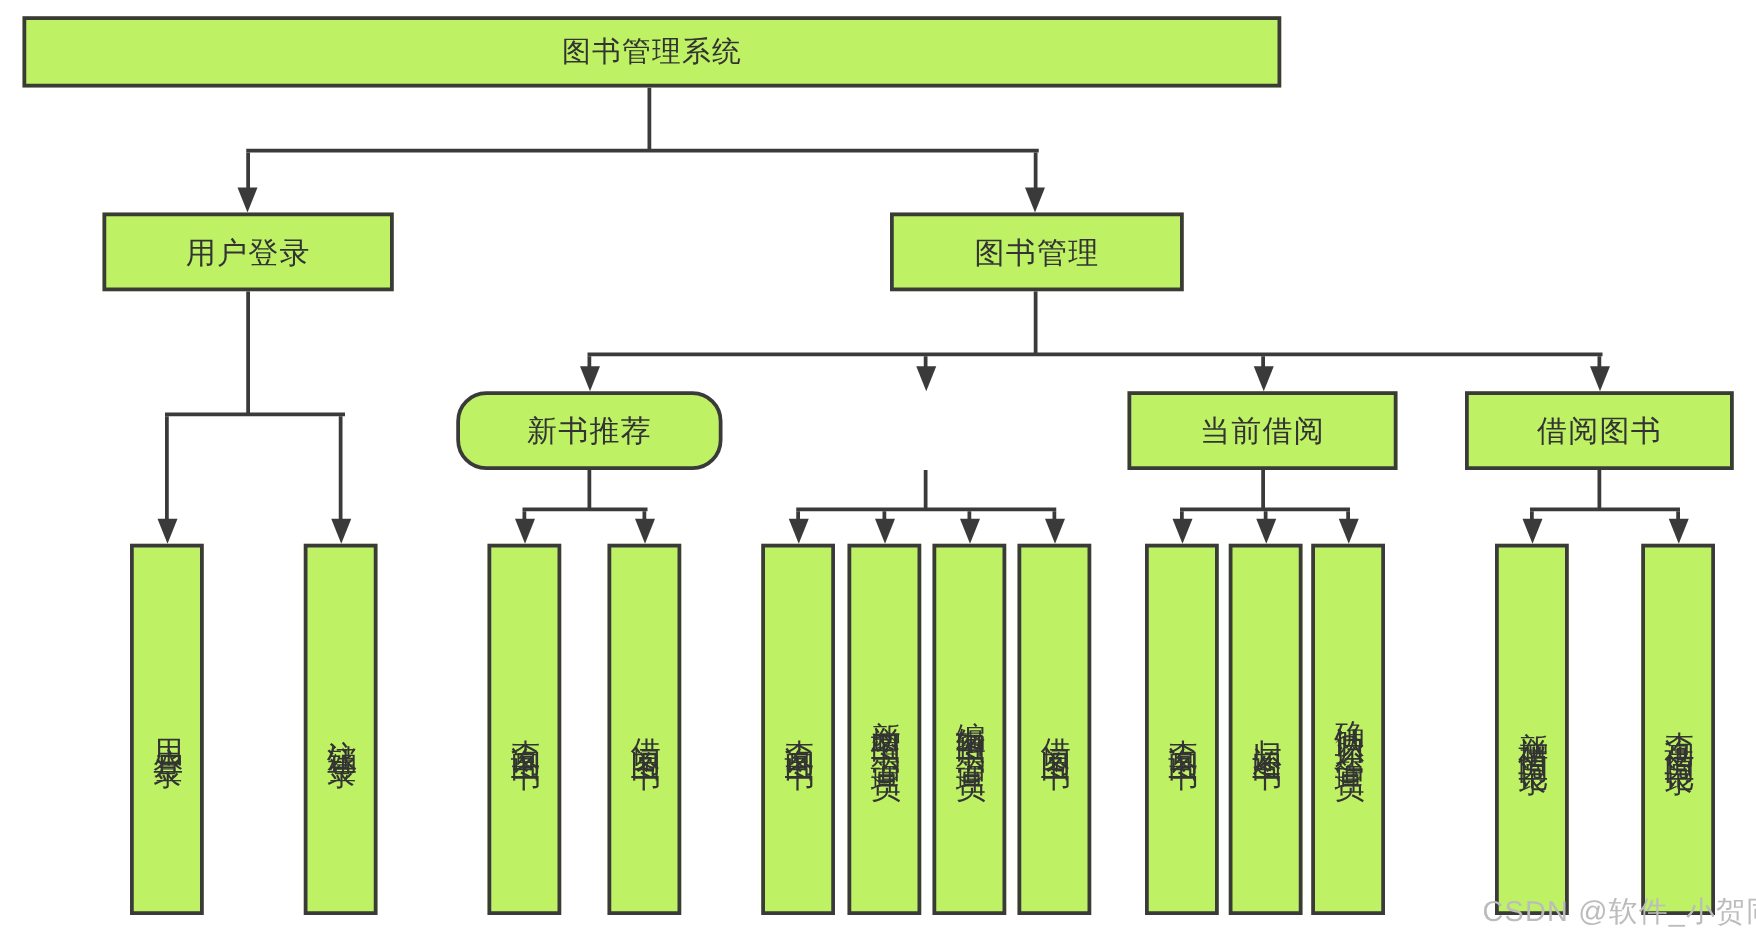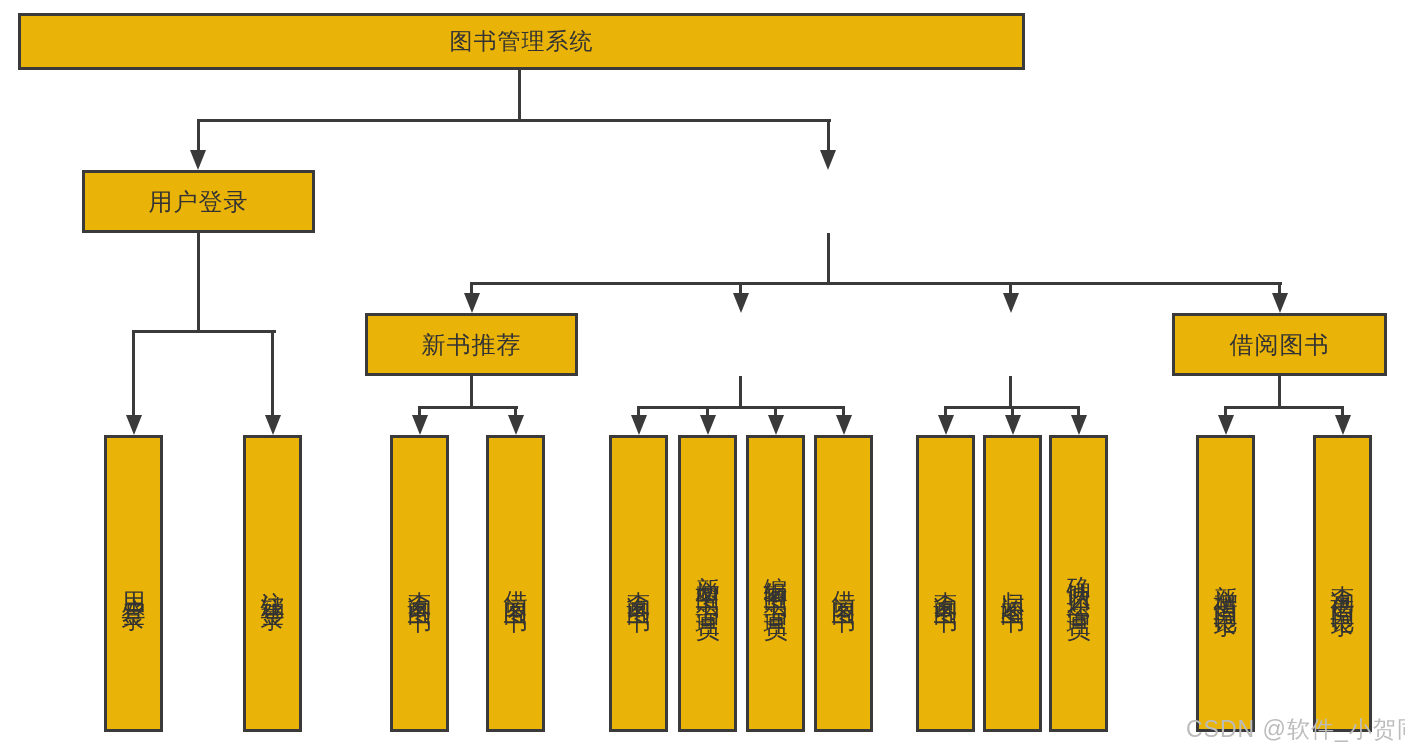--- a/index.html
+++ b/index.html
@@ -13,21 +13,21 @@
   body{font-family:"Liberation Sans", sans-serif;}
   #stage{
     position:relative;
     width:1405px;height:747px;
     background:var(--bg);
     overflow:hidden;
   }
   .box{
     position:absolute;
     border:3px solid var(--line);
-    background:#eab308;
+    background:#bef264;
     display:flex;align-items:center;justify-content:center;
     color:var(--text);
     z-index:1;
   }
   .hbox{font-size:24px;letter-spacing:1px;}
   .root{font-size:23px;}
   .vbox{
     writing-mode:vertical-rl;
     text-orientation:mixed;
     font-size:24px;
@@ -54,24 +54,26 @@
 </style>
 </head>
 <body>
 
 <div id="stage">
 
   <div class="box hbox root" style="left:18px;top:13px;width:1007px;height:57px;">图书管理系统</div>
 
   <div class="box hbox" style="left:82px;top:170px;width:233px;height:63px;">用户登录</div>
 
+  <div class="box hbox" style="left:712px;top:170px;width:235px;height:63px;">图书管理</div>
 
-  <div class="box hbox" style="left:365px;top:313px;width:213px;height:63px;">新书推荐</div>
+  <div class="box hbox" style="left:365px;top:313px;width:213px;height:63px;border-radius:24px;">新书推荐</div>
 
 
+  <div class="box hbox" style="left:902px;top:313px;width:216px;height:63px;">当前借阅</div>
 
   <div class="box hbox" style="left:1172px;top:313px;width:215px;height:63px;">借阅图书</div>
 
   <div class="box vbox" style="left:104px;">用户登录</div>
 
   <div class="box vbox" style="left:243px;">注销登录</div>
 
   <div class="box vbox" style="left:390px;">查询图书</div>
 
   <div class="box vbox" style="left:486px;">借阅图书</div>

